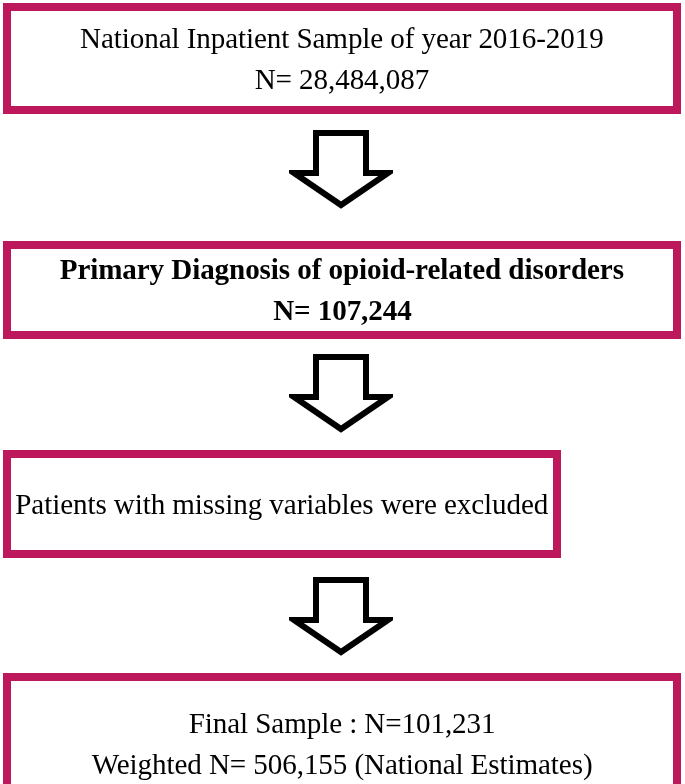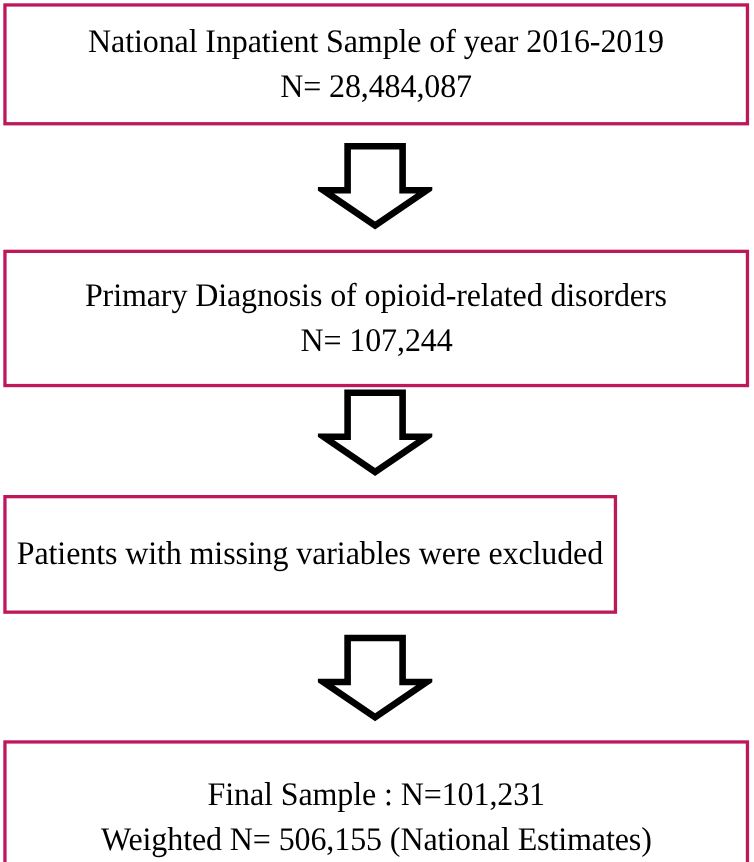--- a/index.html
+++ b/index.html
@@ -22,41 +22,41 @@
     top: 0;
     width: 685px;
     height: 784px;
   }
 
   
   .node-box {
     position: absolute;
     box-sizing: border-box;
     background: #ffffff;
-    border: 3px solid #be185d;
+    border: 8px solid #be185d;
     display: flex;
     flex-direction: column;
     align-items: center;
     justify-content: center;
     text-align: center;
   }
 
   .node-line {
     display: block;
     font-size: 30px;
     line-height: 1.36;
     letter-spacing: -0.1px;
     white-space: nowrap;
     transform: scaleX(0.97);
     transform-origin: center;
   }
 
   
   #box-source   { left: 3px;  top: 3px;   width: 678px; height: 111px; }
-  #box-primary  { left: 3px;  top: 227px; width: 678px; height: 125px; }
+  #box-primary  { left: 3px;  top: 241px; width: 678px; height: 98px; font-weight: bold; }
   #box-excluded { left: 3px;  top: 450px; width: 558px; height: 108px; }
   #box-final    { left: 3px;  top: 673px; width: 678px; height: 141px; }
 
   
   .arrow-connector {
     position: absolute;
     width: 104px;
     height: 82px;
   }
   #arrow-1 { left: 289px; top: 128px; }

